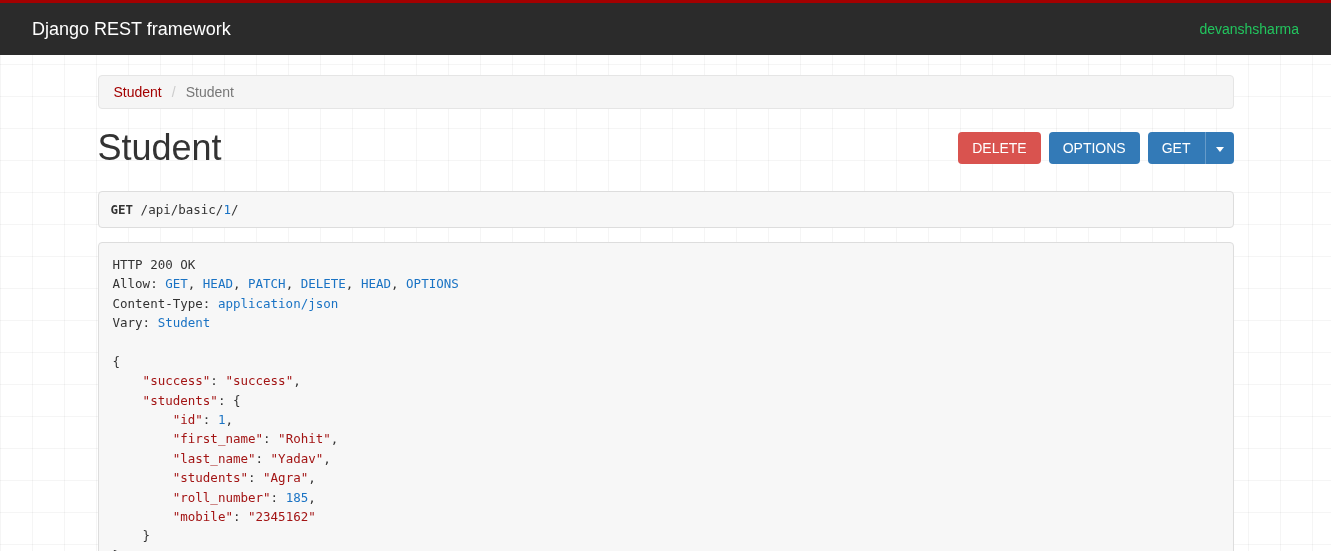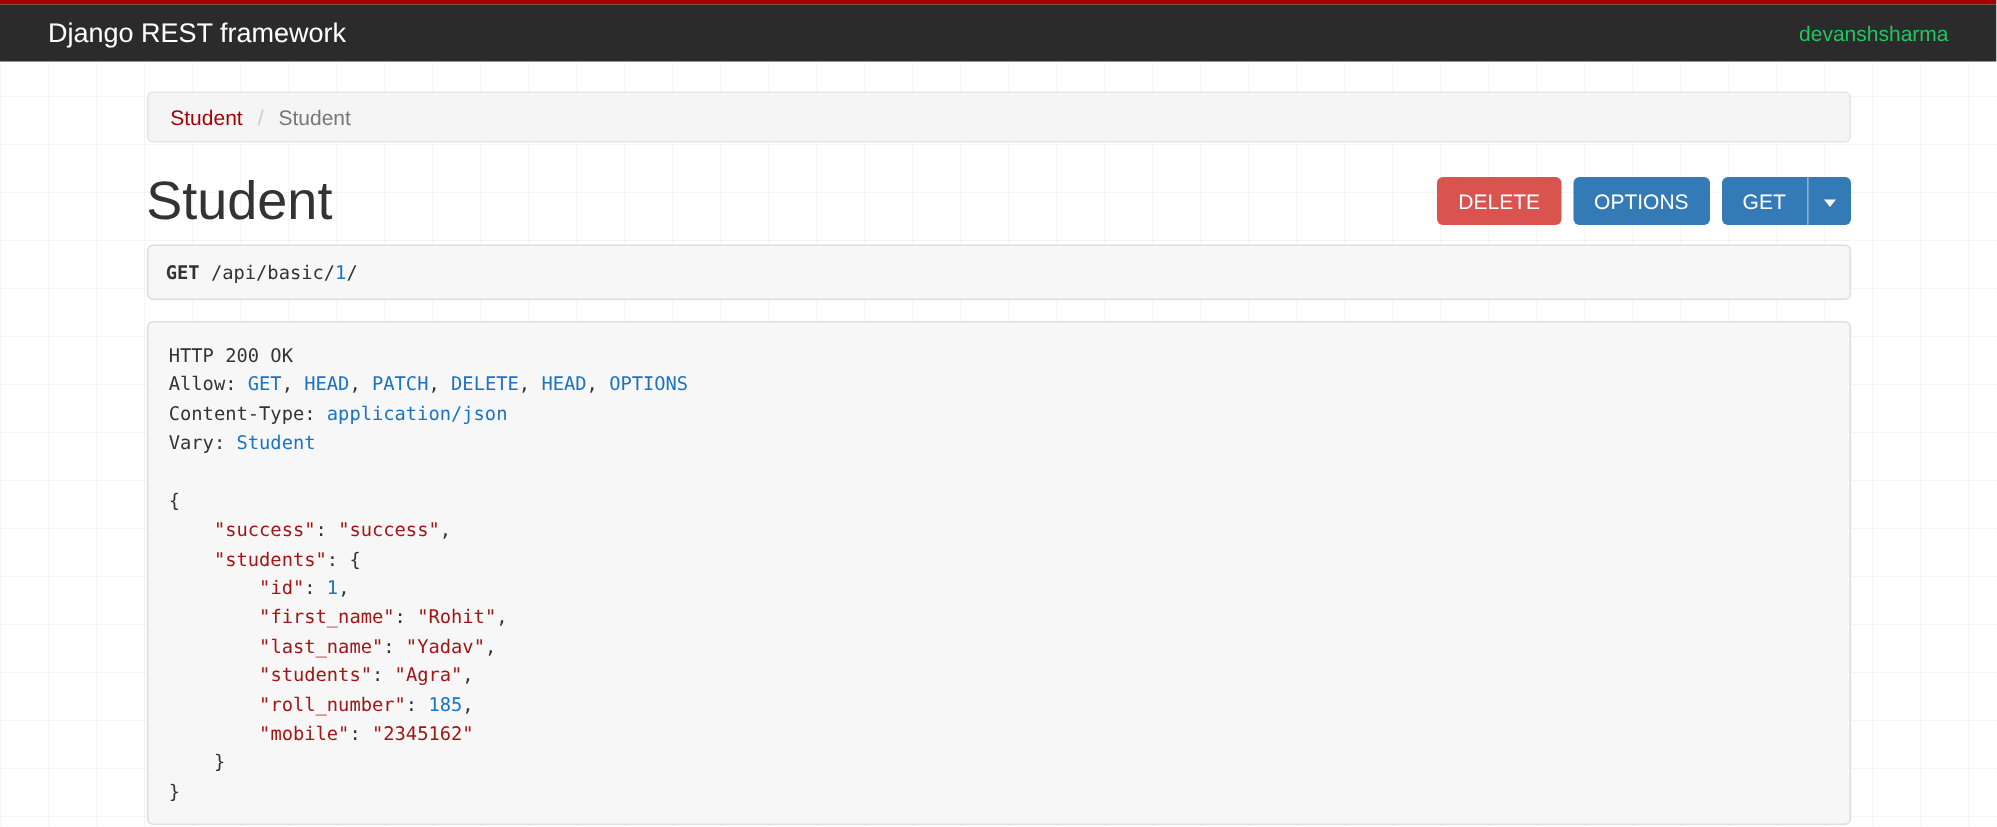--- a/index.html
+++ b/index.html
@@ -10,21 +10,21 @@
     color: #333;
     background:
       linear-gradient(to right, rgba(0,0,0,0.04) 1px, transparent 1px) 0 0 / 32px 100%,
       linear-gradient(to bottom, rgba(0,0,0,0.04) 1px, transparent 1px) 0 0 / 100% 32px,
       #fff;
   }
   .topstripe { height: 3px; background: #a30000; width: 100%; }
   .navbar {
     background: #2b2b2b;
     color: #fff;
-    height: 38px;
+    height: 52px;
     display: flex;
     align-items: center;
     padding: 0 32px;
     justify-content: space-between;
   }
   .navbar .brand { font-size: 18px; color: #fff; cursor: pointer; }
   .navbar .user  { font-size: 14px; color: #22c55e; cursor: pointer; }
   .container { max-width: 1180px; margin: 0 auto; padding: 20px 22px; }
   .breadcrumb {
     background: #f5f5f5;
@@ -63,21 +63,21 @@
   .btn-group .btn:last-child  { border-top-right-radius: 4px; border-bottom-right-radius: 4px; border-left: 1px solid rgba(255,255,255,0.25); padding: 8px 10px; }
   .caret {
     display: inline-block;
     width: 0; height: 0;
     border-left: 4px solid transparent;
     border-right: 4px solid transparent;
     border-top: 5px solid #fff;
     vertical-align: middle;
   }
   .req-line {
-    margin-top: 8px;
+    margin-top: 22px;
     background: #f7f7f7;
     border: 1px solid #ddd;
     border-radius: 4px;
     padding: 10px 12px;
     font-family: Menlo, Consolas, monospace;
     font-size: 12.5px;
     color: #333;
   }
   .req-line .method { font-weight: bold; }
   .req-line .num { color: #1a73c4; }

